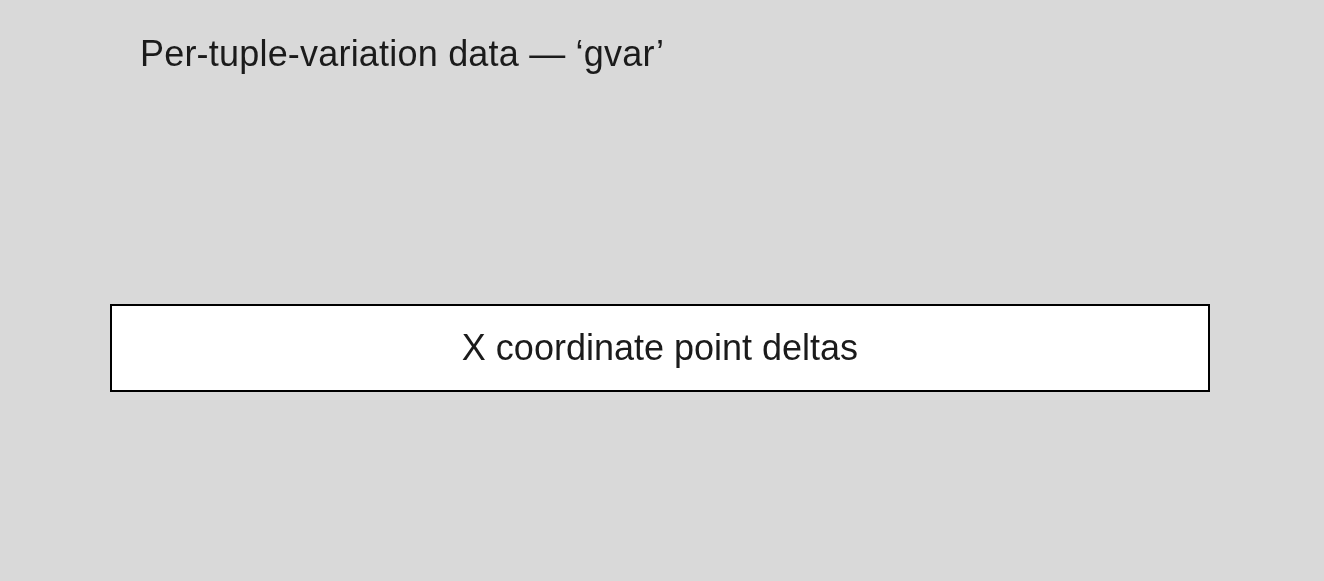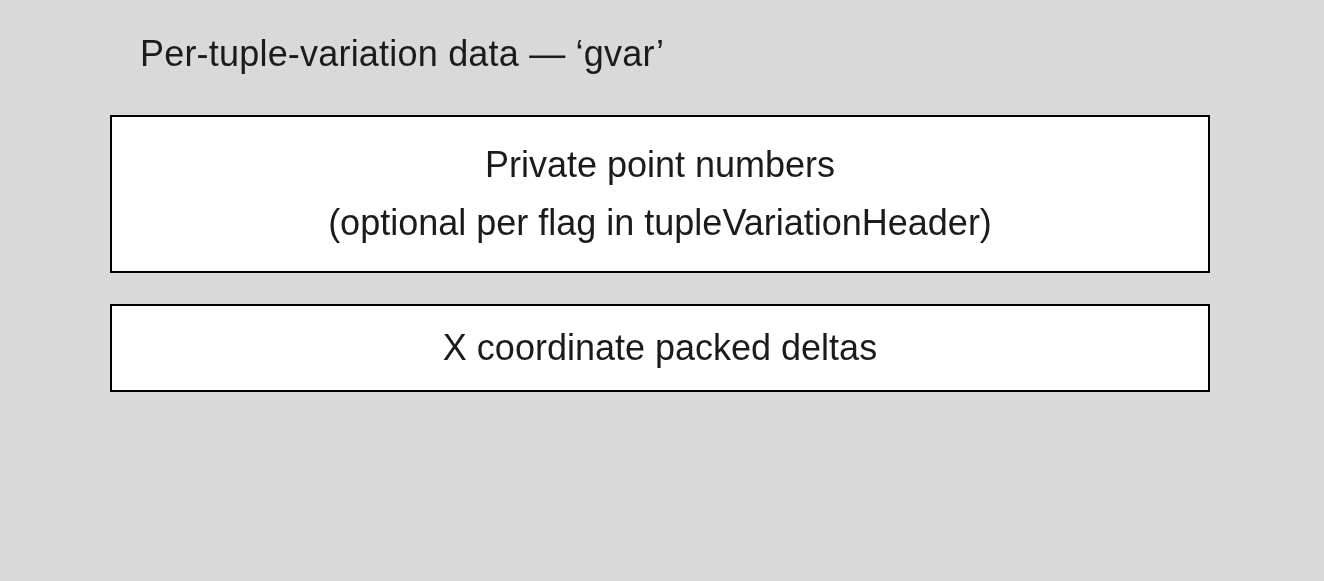--- a/index.html
+++ b/index.html
@@ -62,23 +62,19 @@
     height: 87px;
   }
 </style>
 </head>
 <body>
 
 <div class="canvas">
 
   <div class="title">Per-tuple-variation data — ‘gvar’</div>
 
-  <div class="box box-private">
-    <div class="box-line">Private point numbers</div>
-    <div class="box-line">(optional per flag in tupleVariationHeader)</div>
-  </div>
 
   <div class="box box-x">
-    <div class="box-line">X coordinate packed deltas</div>
+    <div class="box-line">X coordinate point deltas</div>
   </div>
 
 
 </div>
 
 </body></html>

